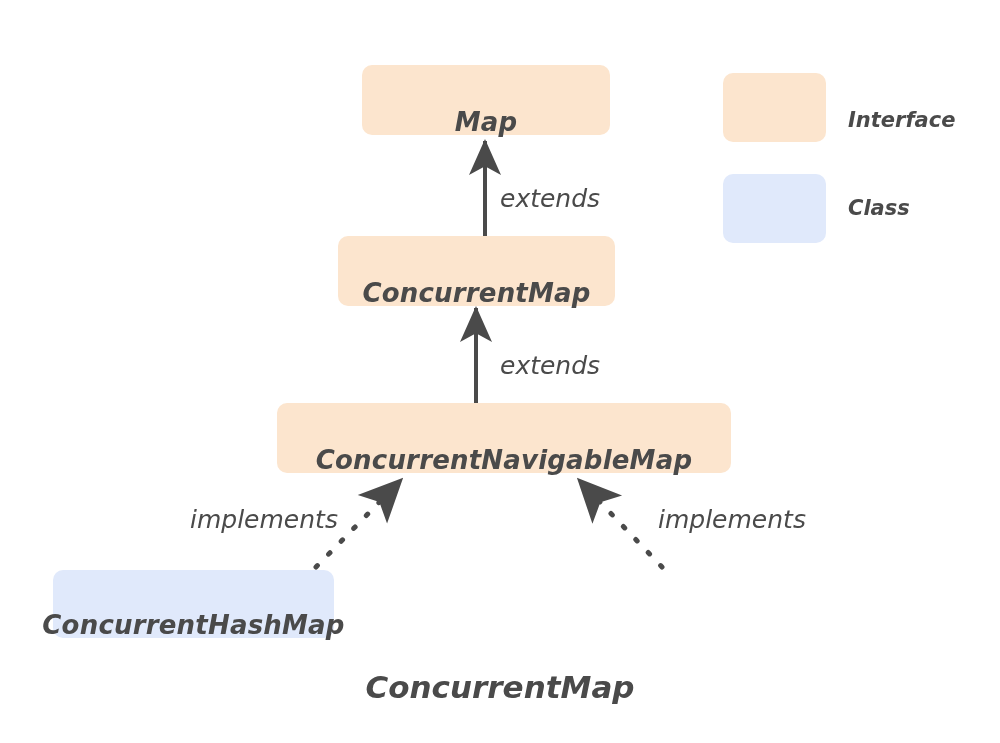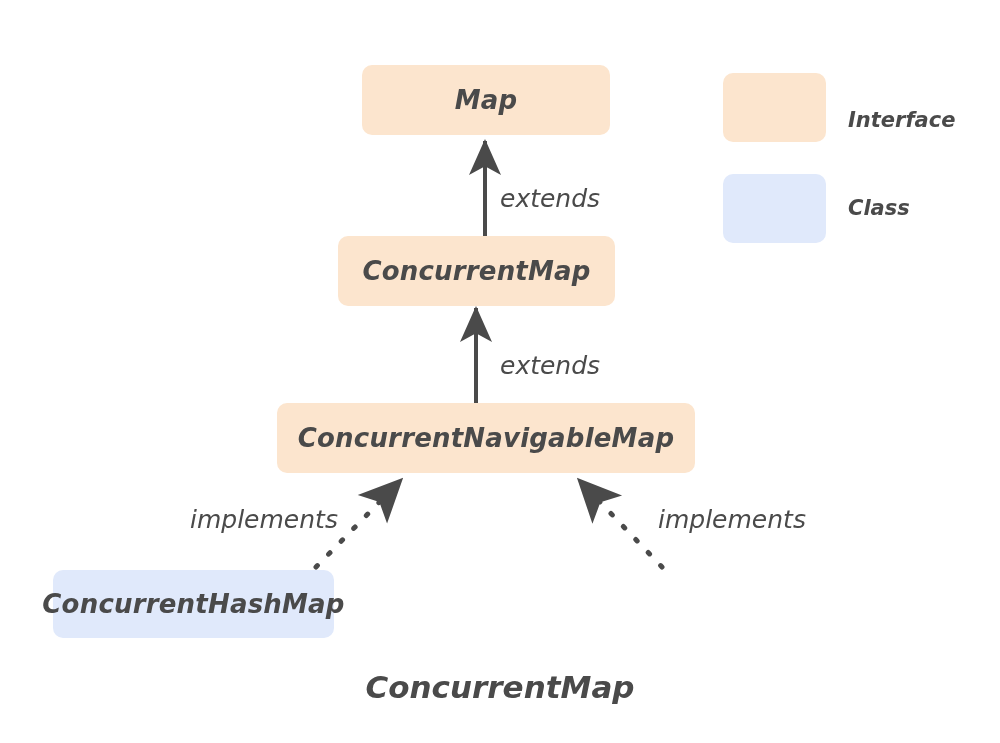--- a/index.html
+++ b/index.html
@@ -13,21 +13,21 @@
   #diagram-root {
     position: relative;
     width: 1000px;
     height: 743px;
     background: #ffffff;
     overflow: hidden;
   }
   .node-box {
     position: absolute;
     display: flex;
-    align-items: center;
+    align-items: flex-end;
     justify-content: center;
     border-radius: 10px;
     box-sizing: border-box;
     padding: 0 4px;
   }
   .node-label {
     font-family: "DejaVu Sans", sans-serif;
     font-weight: bold;
     font-style: italic;
     color: #4a4a4a;
@@ -112,21 +112,21 @@
   </svg>
 
   <div class="node-box iface" style="left:362px; top:65px; width:248px; height:70px;">
     <span class="node-label">Map</span>
   </div>
 
   <div class="node-box iface" style="left:338px; top:236px; width:277px; height:70px;">
     <span class="node-label">ConcurrentMap</span>
   </div>
 
-  <div class="node-box iface" style="left:277px; top:403px; width:418px; height:70px;">
+  <div class="node-box iface" style="left:277px; top:403px; width:454px; height:70px;">
     <span class="node-label">ConcurrentNavigableMap</span>
   </div>
 
   <div class="node-box cls" style="left:53px; top:570px; width:281px; height:68px;">
     <span class="node-label">ConcurrentHashMap</span>
   </div>
 
 
   <div class="edge-label" style="left:500px; top:186px;">extends</div>
 

